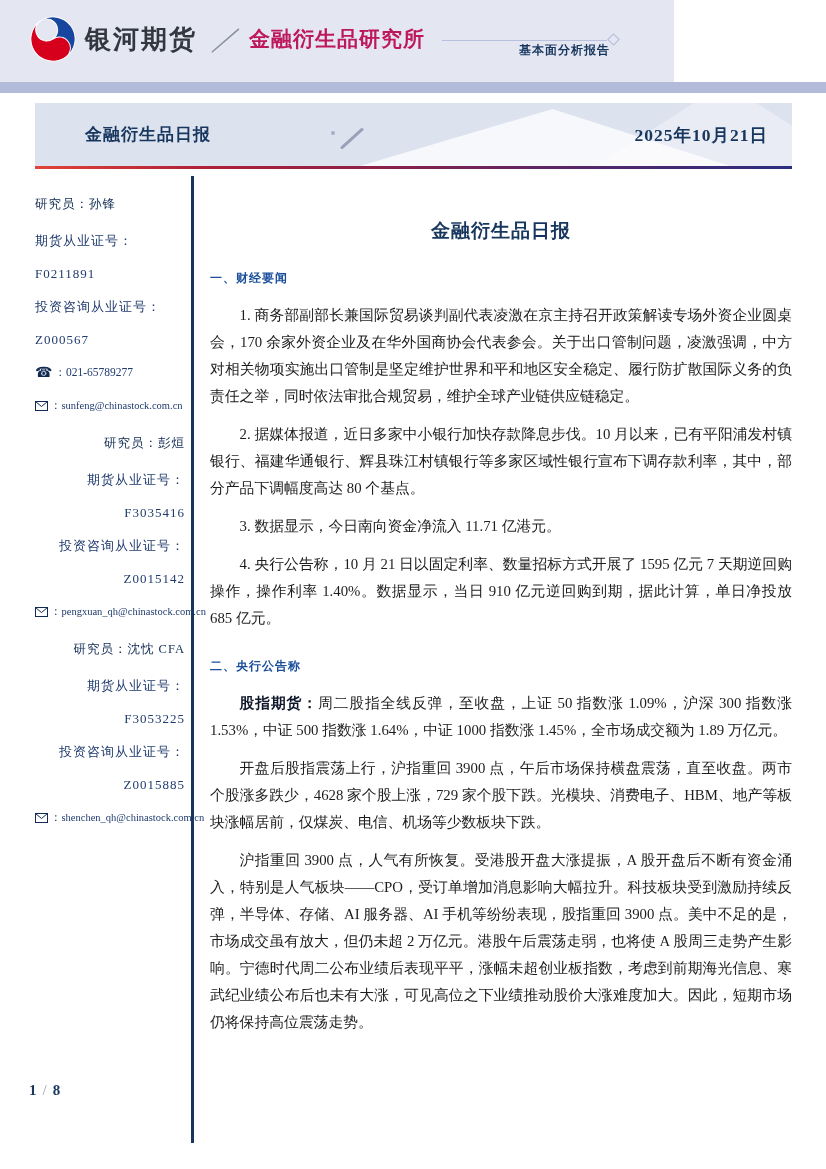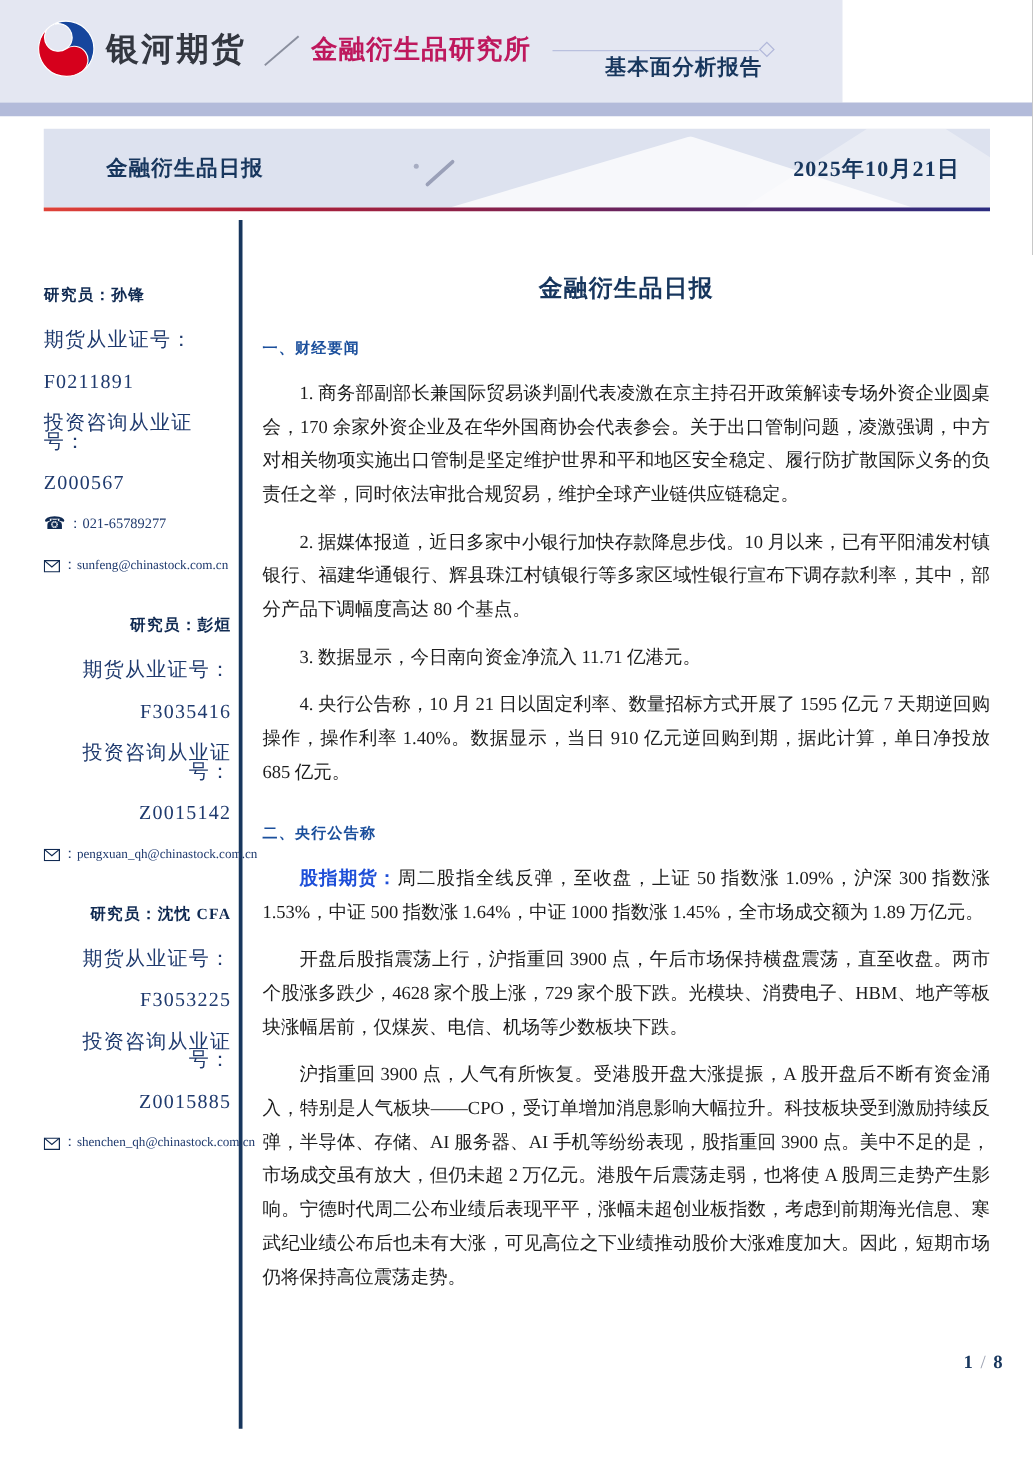--- a/index.html
+++ b/index.html
@@ -27,21 +27,21 @@
     font-weight:bold; font-size:21px; color:#be185d; letter-spacing:1px;
   }
   .header-line { position:absolute; left:442px; top:40px; width:165px; height:1px; background:#b9c0de; }
   .header-diamond {
     position:absolute; left:609px; top:35px; width:9px; height:9px;
     border:1px solid #b2b8da; transform:rotate(45deg); background:#e4e7f2;
   }
   .report-type {
     position:absolute; right:64px; top:42px;
     font-family:"Liberation Sans","DejaVu Sans",sans-serif;
-    font-weight:bold; font-size:17px; color:#17365d; letter-spacing:1px;text-align:right;
+    font-weight:bold; font-size:12px; color:#17365d; letter-spacing:1px;text-align:right;
   }
   .header-strip { position:absolute; top:82px; left:0; width:826px; height:11px; background:#b3bbda; }
 
   
   .banner {
     position:absolute; top:103px; left:35px; width:757px; height:63px;
     background:#dde2ef; overflow:hidden;
   }
   .banner .tri1 { position:absolute; left:325px; top:6px; width:370px; height:57px;
     background:rgba(255,255,255,0.75); clip-path:polygon(52% 0,100% 100%,0 100%); }
@@ -61,22 +61,22 @@
     font-weight:bold; font-size:17.5px; color:#17365d; letter-spacing:1px;
   }
   .banner-rule {
     position:absolute; top:166px; left:35px; width:757px; height:3px;
     background:linear-gradient(90deg,#e04338 0%,#b02038 22%,#8c2148 45%,#5c2566 68%,#2b2d80 100%);
   }
 
   
   .divider { position:absolute; left:191px; top:176px; width:3px; height:967px; background:#17365d; }
   .sidebar { position:absolute; left:35px; top:196px; width:150px; color:#1f3a6e; }
-  .sb-line { font-size:16px; line-height:15px; margin-bottom:18px; letter-spacing:1px; }
-  .sb-name { font-size:12.5px; font-weight:bold; color:#102a52; margin-bottom:20px; letter-spacing:1px;margin-top:32px; }
+  .sb-line { font-size:13px; line-height:15px; margin-bottom:18px; letter-spacing:1px; }
+  .sb-name { font-size:12.5px; font-weight:normal; color:#102a52; margin-bottom:20px; letter-spacing:1px; }
   .sb-block { margin-bottom:14px; }
   .sb-block + .sb-block { margin-top:22px;text-align:right; }
   .sb-contact { display:flex; align-items:center; font-size:11.5px; line-height:15px; margin-bottom:18px; }
   .sb-contact .icon { margin-right:2px; color:#102a52; display:inline-flex; align-items:center; }
   .phone-glyph { font-size:14px; line-height:12px; }
   .email-glyph svg { display:block; }
   .sb-email-val { font-size:10.5px; letter-spacing:0; }
 
   
   .main { position:absolute; left:210px; top:176px; width:582px; color:#1c1c1c; }
@@ -84,26 +84,26 @@
     margin:42px 0 0; text-align:center;
     font-family:"Liberation Sans","DejaVu Sans",sans-serif;
     font-weight:bold; font-size:19px; color:#17365d; letter-spacing:1px;
   }
   .section-heading {
     margin:26px 0 15px;
     font-family:"Liberation Sans","DejaVu Sans",sans-serif;
     font-weight:bold; font-size:12px; color:#1b4f9c; letter-spacing:1px;
   }
   p.body { font-size:14.8px; line-height:27px; margin:0 0 11px; text-align:justify; text-indent:2em; }
-  p.body .lead { font-weight:bold; color:#1d4ed8; }
+  p.body .lead { font-weight:bold; color:#0f172a; }
 
   
   .footer {
-    position:absolute; top:1082px; left:0; width:802px; text-align:right;
-    font-size:15px; color:#17365d; font-weight:bold;
+    position:absolute; top:1082px; left:0; width:802px; text-align:left;
+    font-size:15px; color:#17365d; font-weight:bold;padding-left:29px;
   }
   .footer .page-sep { color:#9aa0b0; font-weight:normal; padding:0 6px; }
 </style>
 </head>
 <body>
 
 <div class="page">
 
   <div class="header">
     <div class="brand-row">

